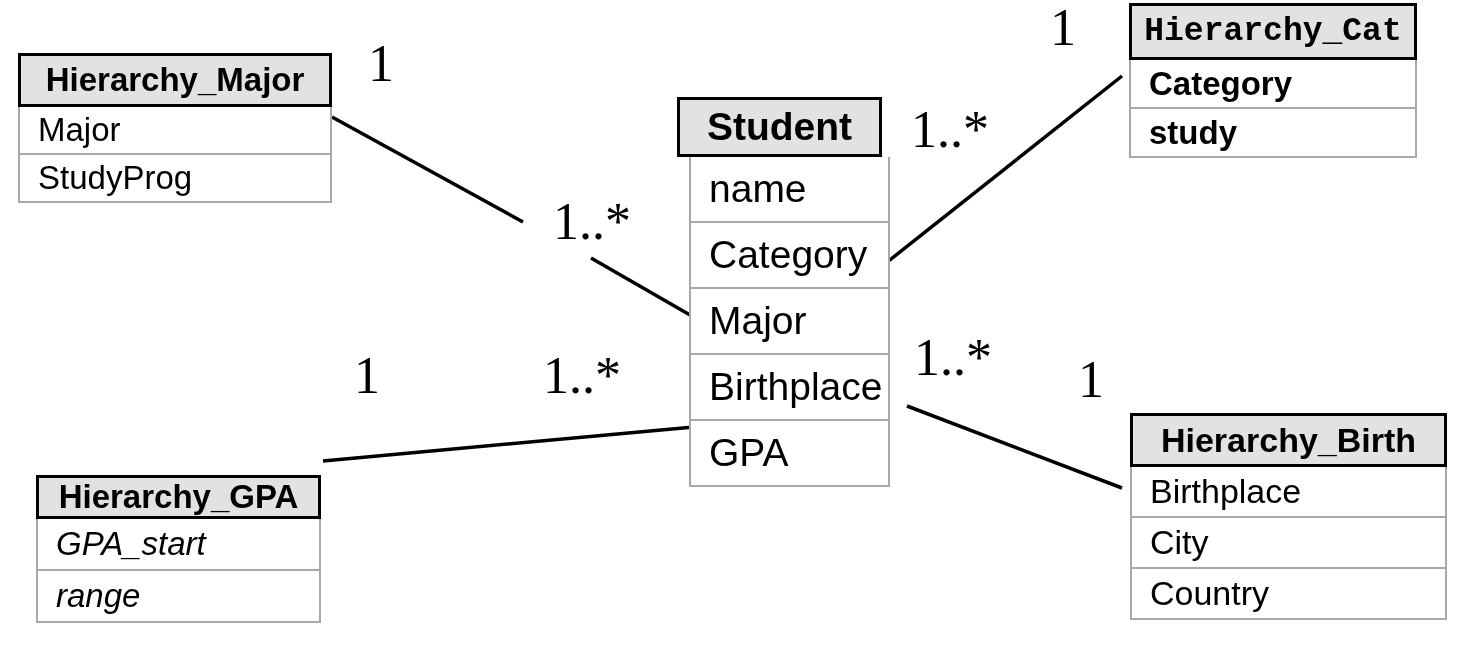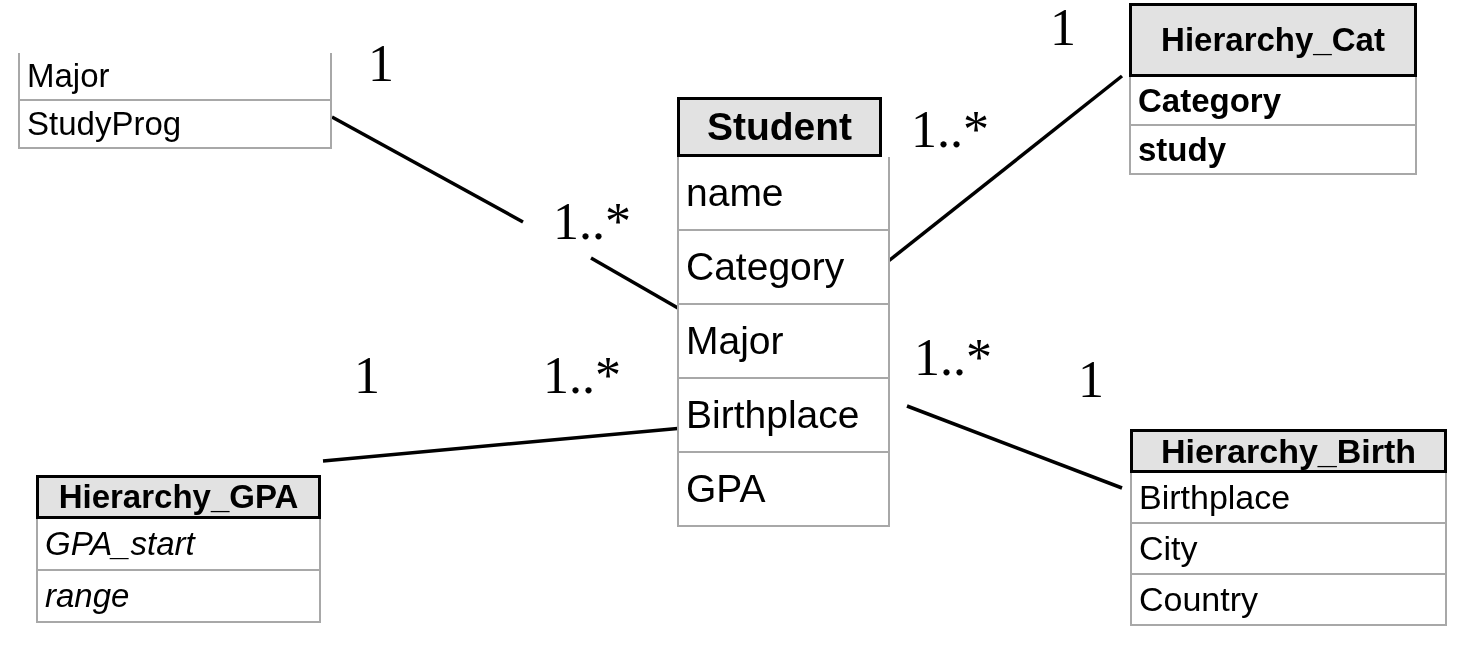--- a/index.html
+++ b/index.html
@@ -25,44 +25,44 @@
     display:flex; align-items:center; justify-content:center;
     color:#000;
     white-space:nowrap;
   }
   .entity .row {
     background:#ffffff;
     border-left:2px solid #a8a8a8;
     border-right:2px solid #a8a8a8;
     border-bottom:2px solid #a8a8a8;
     display:flex; align-items:center;
-    padding-left:7px;
+    padding-left:18px;
     color:#000;
     white-space:nowrap;
   }
   .bold-rows .row { font-weight:bold; }
 
   .e-major   { left:18px;   top:53px;  width:314px; font-size:33px; }
   .e-major .hdr   { height:54px; }
   .e-major .row   { height:48px; }
 
   .e-cat     { left:1129px; top:3px;   width:288px; font-size:33px; }
-  .e-cat .hdr     { height:74px; }
+  .e-cat .hdr     { height:57px;font-family:Liberation Mono, monospace; }
   .e-cat .row     { height:49px; }
 
   .e-student { left:677px;  top:97px;  width:213px; font-size:39px;border-radius:26px; }
   .e-student .hdr { height:60px; width:205px; }
-  .e-student .row { height:74px; }
+  .e-student .row { height:66px;margin-left:12px; }
 
   .e-gpa     { left:36px;   top:443px; width:285px; font-size:33px; }
   .e-gpa .hdr     { height:44px;margin-top:32px; }
   .e-gpa .row     { height:52px;font-style:italic; }
 
   .e-birth   { left:1130px; top:413px; width:317px; font-size:34px; }
-  .e-birth .hdr   { height:44px;margin-top:16px; }
+  .e-birth .hdr   { height:54px; }
   .e-birth .row   { height:51px; }
 
   
   .card-label {
     position:absolute;
     font-family:"Liberation Serif", serif;
     font-size:52px;
     line-height:1;
     color:#000;
     white-space:nowrap;
@@ -75,20 +75,21 @@
 
   <svg id="rel-lines" viewBox="0 0 1468 663">
     <line x1="332" y1="117" x2="523" y2="222" stroke="#000" stroke-width="3.5"></line>
     <line x1="591" y1="258" x2="697" y2="319" stroke="#000" stroke-width="3.5"></line>
     <line x1="886" y1="263" x2="1122" y2="76" stroke="#000" stroke-width="3.5"></line>
     <line x1="323" y1="461" x2="694" y2="427" stroke="#000" stroke-width="3.5"></line>
     <line x1="907" y1="406" x2="1122" y2="488" stroke="#000" stroke-width="3.5"></line>
   </svg>
 
   <div class="entity e-major">
+    <div class="hdr">Hierarchy_Major</div>
     <div class="row">Major</div>
     <div class="row">StudyProg</div>
   </div>
 
   <div class="entity e-cat bold-rows">
     <div class="hdr">Hierarchy_Cat</div>
     <div class="row">Category</div>
     <div class="row">study</div>
   </div>
 

